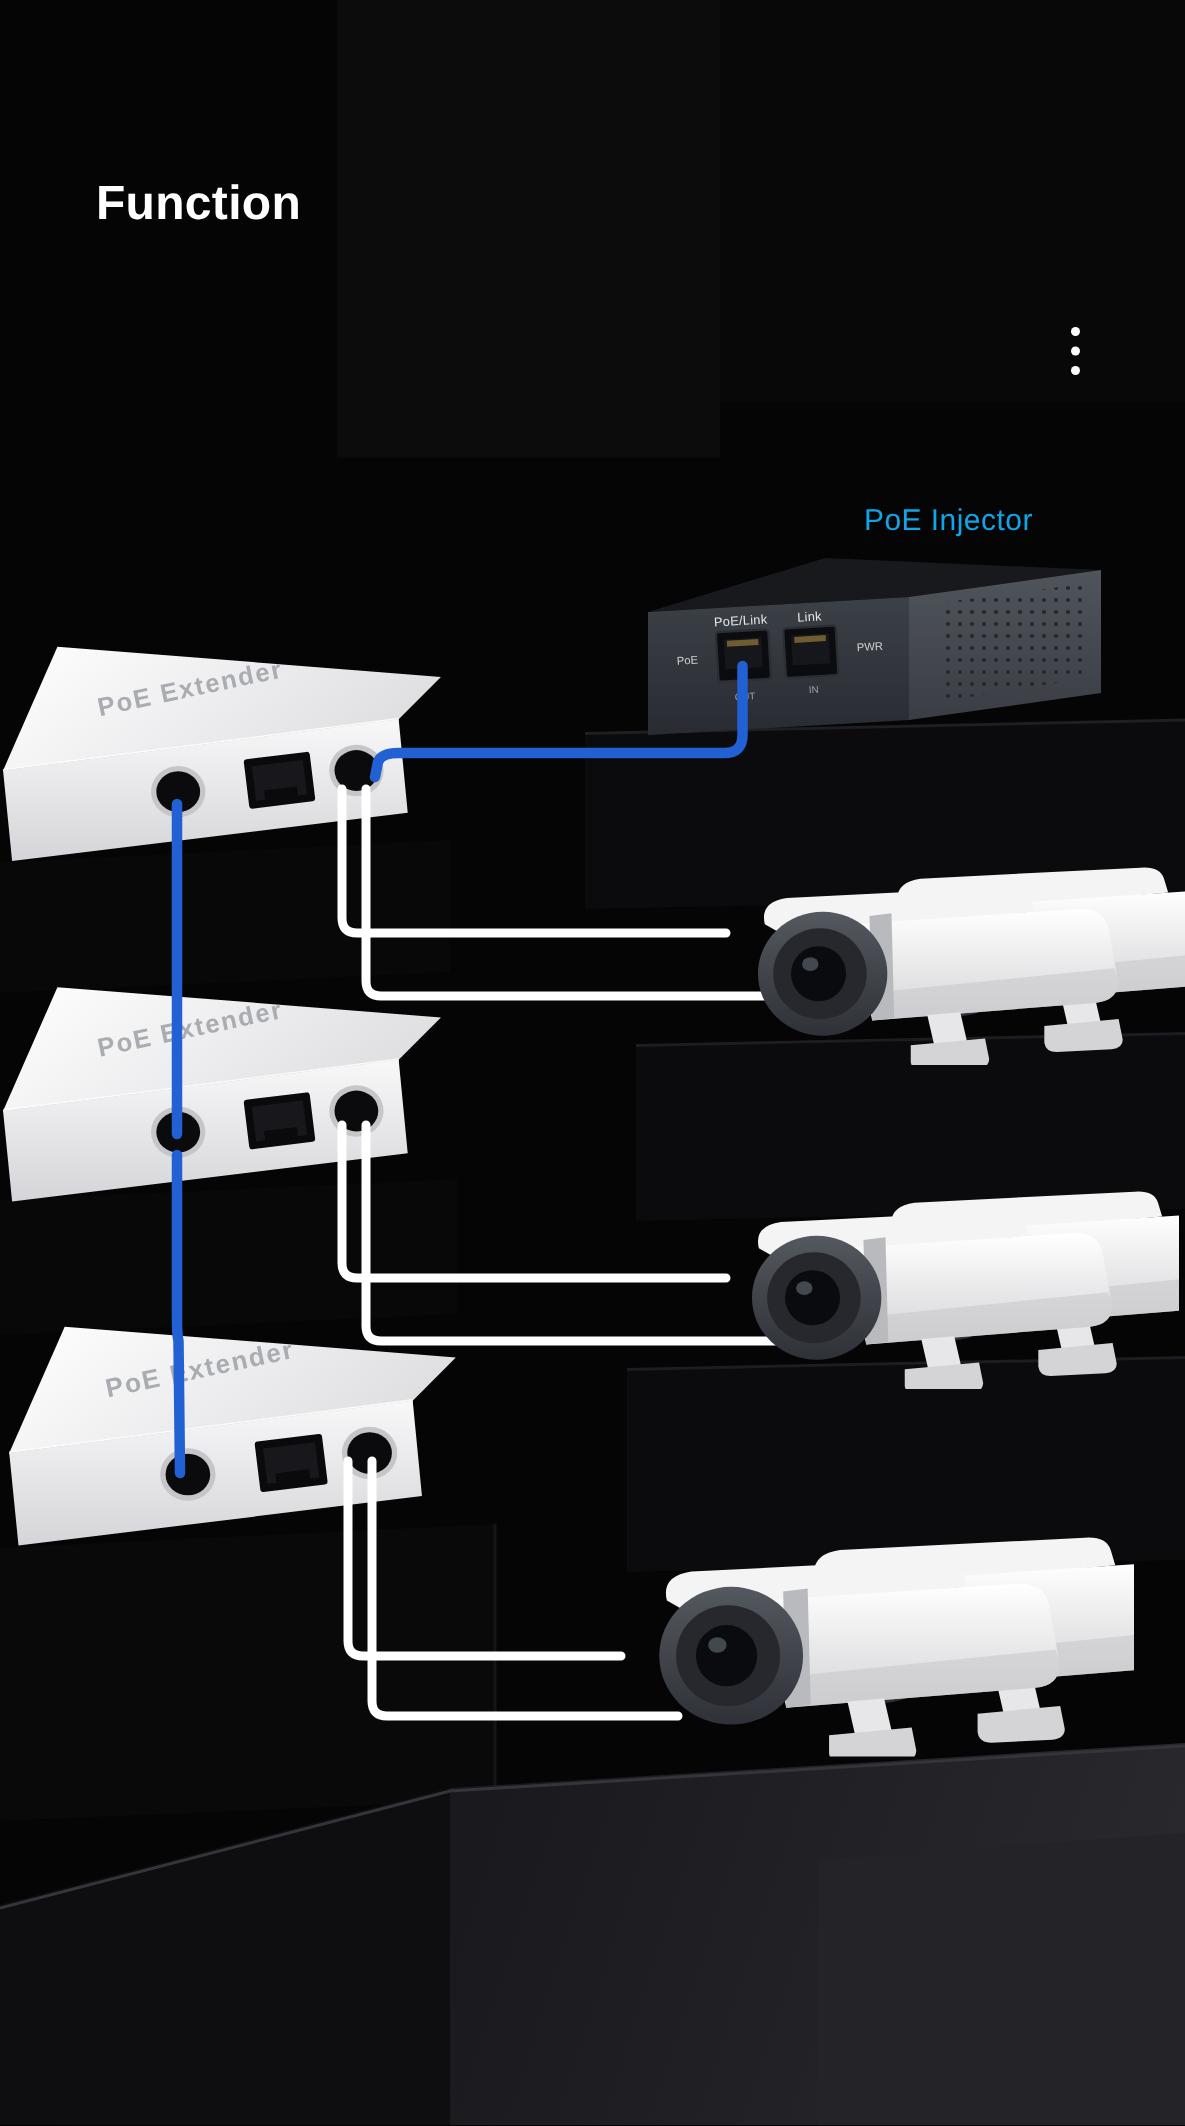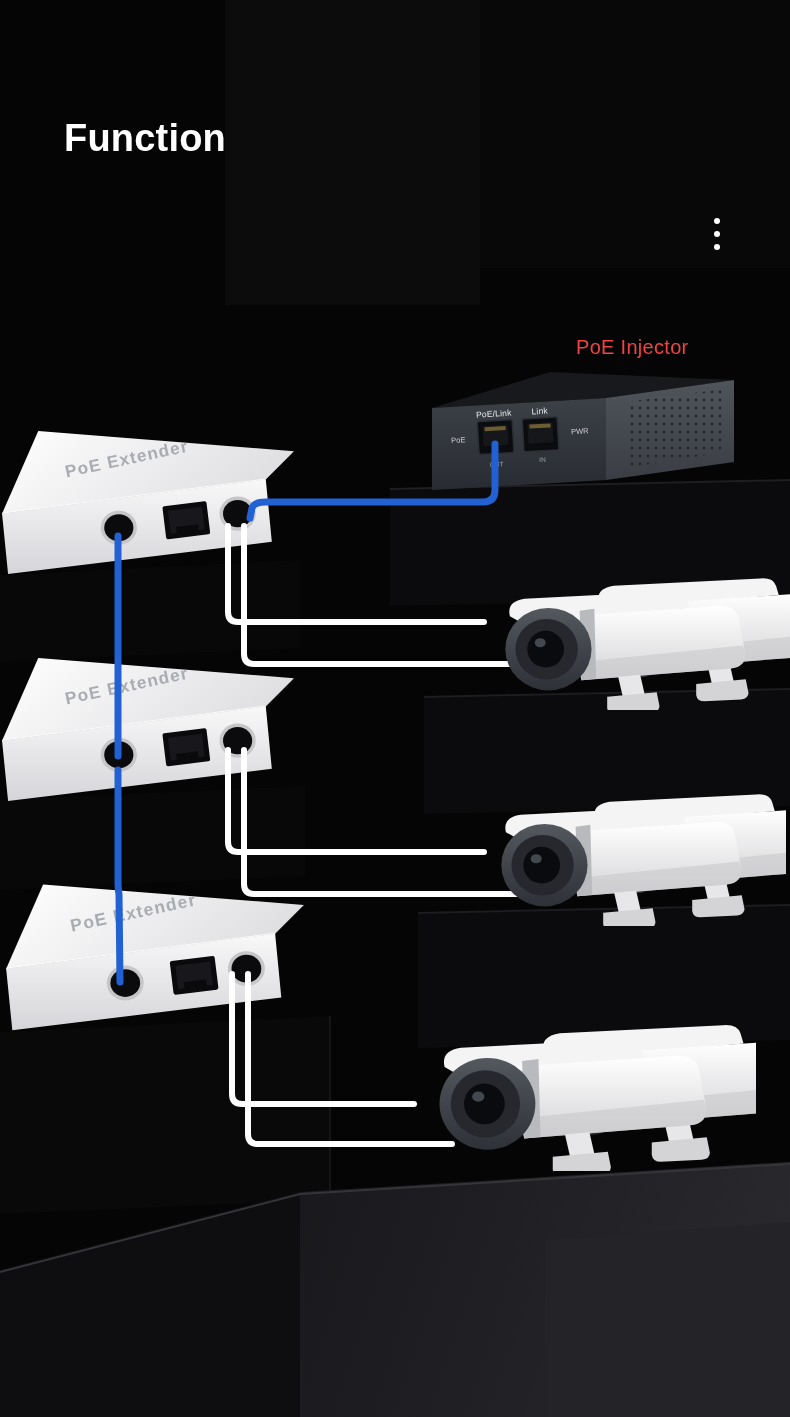--- a/index.html
+++ b/index.html
@@ -4,27 +4,27 @@
 <style>
   * { margin:0; padding:0; box-sizing:border-box; }
   html,body { background:#000; font-family:"Liberation Sans",sans-serif; }
   .scene { position:relative; width:790px; height:1417px; margin:0 auto; overflow:hidden;
            background:var(--background,#050505); }
   .scene > svg, .scene > div, .scene > h1 { position:absolute; }
 
   .bg { left:0; top:0; z-index:0; }
 
   .title { left:64px; top:118px; z-index:6; color:var(--title-text,#ffffff);
-           font-size:38px; font-weight:bold; line-height:1.08; letter-spacing:.2px;text-align:center; }
+           font-size:32px; font-weight:bold; line-height:1.08; letter-spacing:.2px;text-align:center; }
   .title span { display:block; }
 
   .dots { left:714px; top:218px; z-index:6; display:flex; flex-direction:column; gap:7px; }
   .dots i { width:6px; height:6px; border-radius:50%; background:#fff; display:block; }
 
-  .inj-label { left:576px; top:336px; z-index:6; color:#ef4444; font-size:20px;
+  .inj-label { left:576px; top:336px; z-index:6; color:#0ea5e9; font-size:20px;
                font-weight:500; letter-spacing:.3px; }
 
   .injector { left:420px; top:372px; width:320px; z-index:2; }
 
   .extender { z-index:2; }
   .ext1 { left:-4px; top:413px; width:302px; }
   .ext2 { left:-4px; top:640px; width:302px; }
   .ext3 { left:0px;  top:866px; width:308px; }
 
   .cables { left:0; top:0; z-index:3; pointer-events:none; }

